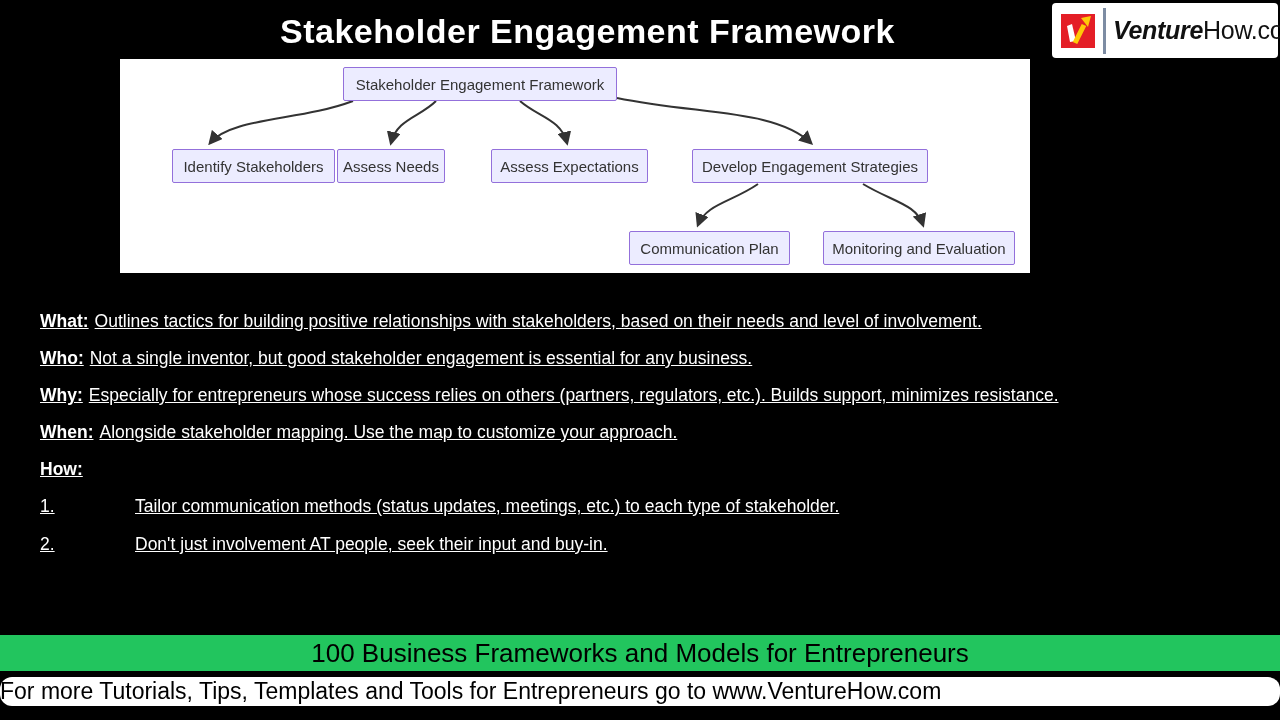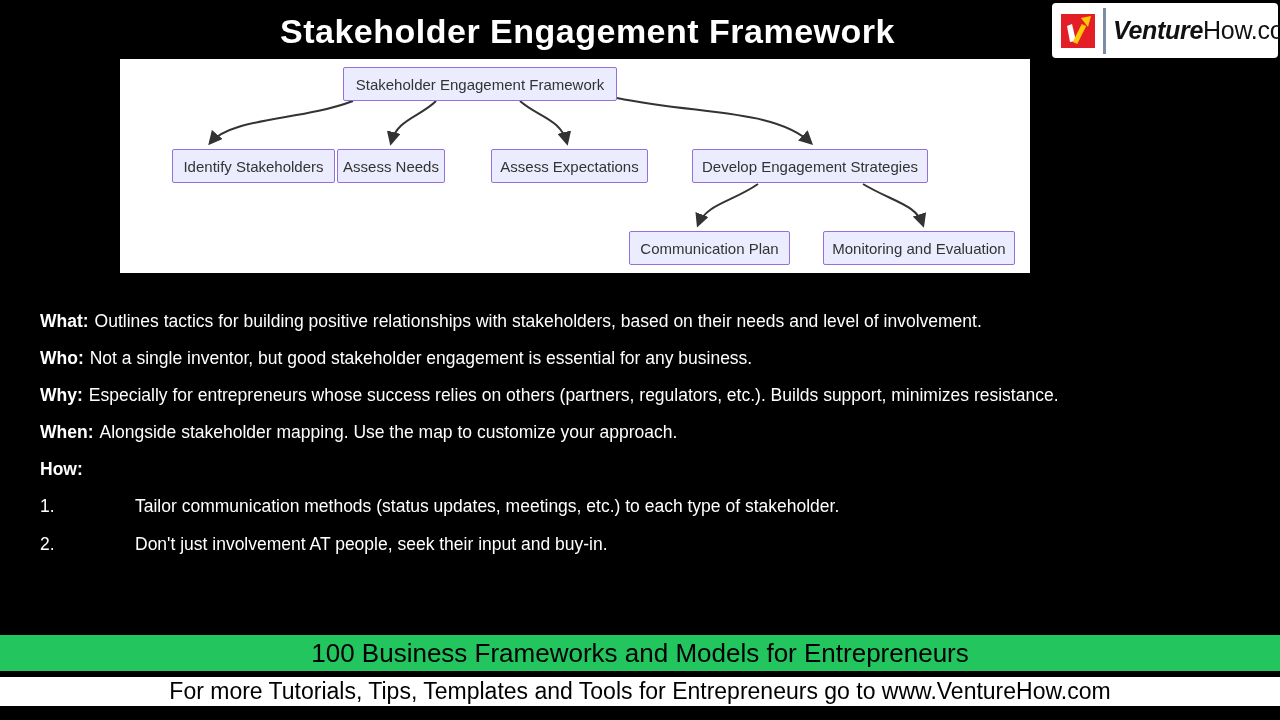--- a/index.html
+++ b/index.html
@@ -75,20 +75,21 @@
 
   
   .body-text {
     position: absolute;
     left: 0; top: 307px;
     width: 1280px;
     padding: 0 150px 0 40px;
     color: #ffffff;
     font-size: 17.5px;
     line-height: 28px;
+    text-decoration: underline;
   }
   .body-text p { margin-bottom: 9px; }
   .body-text .lbl { font-weight: bold; margin-right: 6px; }
   .how-item { display: flex; margin-bottom: 10px; }
   .how-item .num { flex: 0 0 95px; }
 
   
   .footer-bar1 {
     position: absolute;
     left: 0; top: 635px;
@@ -100,21 +101,21 @@
     text-align: center;
   }
   .footer-bar2 {
     position: absolute;
     left: 0; top: 677px;
     width: 1280px; height: 29px;
     background: #ffffff;
     color: #000000;
     font-size: 23px;
     line-height: 29px;
-    text-align: center;
+    border-radius: 12px;
   }
 </style>
 </head>
 <body>
 
 <h1 class="slide-title">Stakeholder Engagement Framework</h1>
 
 <div class="logo">
   <svg class="logo-icon" viewBox="0 0 36 36">
     <rect x="1" y="1" width="34" height="34" fill="#E41E26"></rect>

